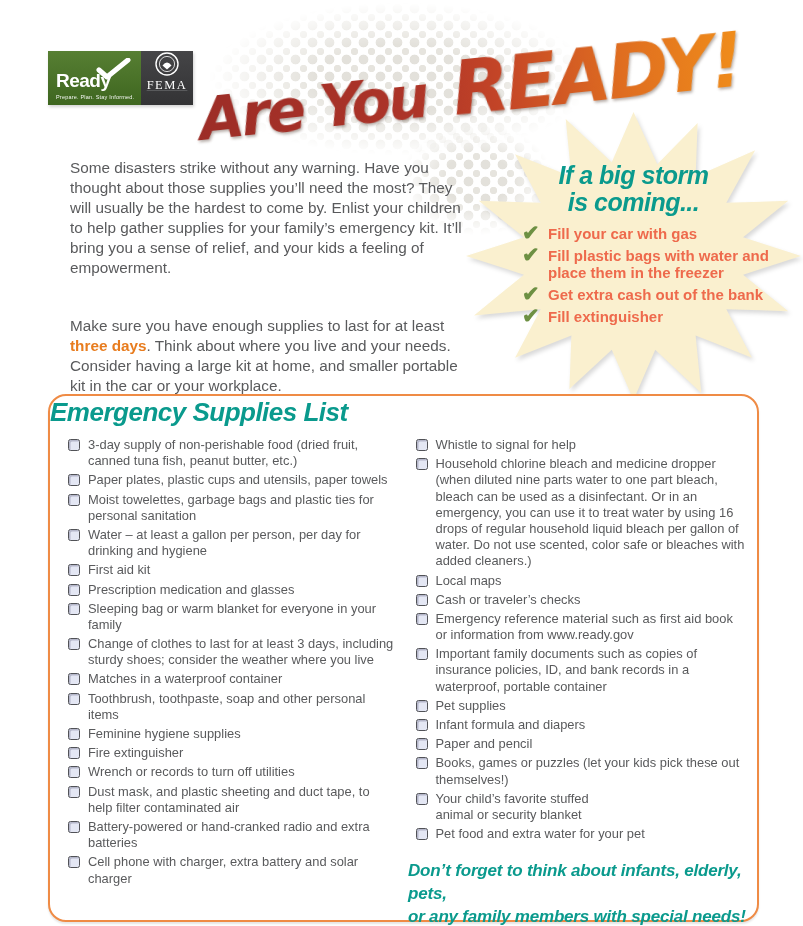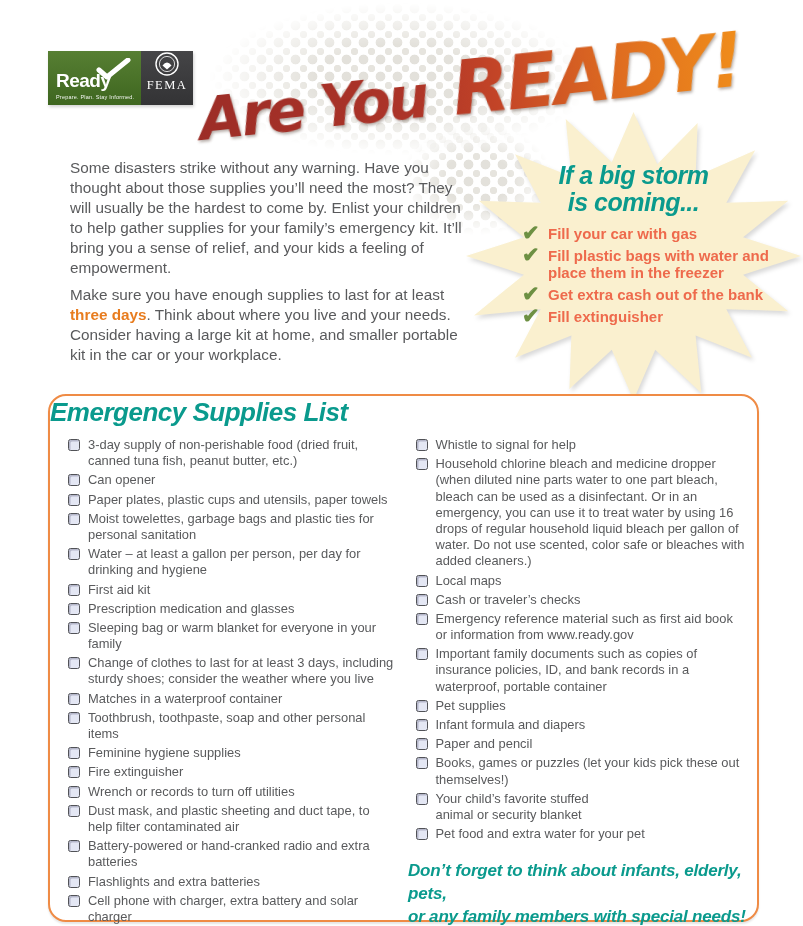--- a/index.html
+++ b/index.html
@@ -19,42 +19,42 @@
       radial-gradient(circle, #e6e4de 3.4px, transparent 4px);
     background-size:17px 17px, 17px 17px;
     background-position:0 0, 8px 9px;
     -webkit-mask-image: radial-gradient(ellipse 62% 62% at 50% 46%, #000 32%, transparent 72%);
     mask-image: radial-gradient(ellipse 62% 62% at 50% 46%, #000 32%, transparent 72%);
   }
   .dots1 { left:185px; top:0; width:430px; height:172px; }
   .dots2 { left:392px; top:122px; width:170px; height:125px; }
 
   
-  .logo { position:absolute; left:48px; top:51px; height:54px; display:flex; box-shadow:1px 2px 3px rgba(0,0,0,.18); }
+  .logo { position:absolute; left:48px; top:51px; height:54px; display:flex; box-shadow:1px 2px 3px rgba(0,0,0,.18);text-decoration:underline; }
   .ready-panel {
     position:relative; width:93px; height:54px;
     background:linear-gradient(#577f33, #3e661f);
     color:#fff;
   }
   .ready-word { position:absolute; left:8px; bottom:13px; font-size:19px; font-weight:bold; letter-spacing:-0.5px; }
   .ready-tagline { position:absolute; left:8px; bottom:5px; font-size:5.5px; letter-spacing:.2px; opacity:.95; white-space:nowrap; }
   .ready-check { position:absolute; right:9px; top:7px; }
   .fema-panel {
     width:52px; height:54px; background:linear-gradient(#454547, #333335);
     color:#fff; display:flex; flex-direction:column; align-items:center; justify-content:flex-start; gap:1px;
   }
   .fema-word { font-family:"Liberation Serif", serif; font-size:12.5px; letter-spacing:1.5px; }
 
   
   .title-svg { position:absolute; left:196px; top:16px; width:505px; height:132px; overflow:visible; }
   .title-svg text { filter:drop-shadow(1.5px 2px 1.5px rgba(90,70,60,.45)); }
 
   
   .intro { position:absolute; left:70px; top:158px; width:406px; font-size:15.3px; line-height:1.31; color:var(--body-text,#595a5c); }
-  .intro p + p { margin-top:7px; }
+  .intro p + p { margin-top:38px; }
   .hl { color:var(--highlight-orange,#e87c1e); font-weight:bold; }
 
   
   .storm { position:absolute; left:464px; top:110px; width:339px; height:292px; }
   .star-svg { position:absolute; left:0; top:0; width:100%; height:100%; }
   .star-svg polygon { fill:var(--star-cream,#faf0cf); filter:drop-shadow(2px 3px 2px rgba(0,0,0,.15)); }
   .storm-content { position:relative; padding-top:52px; text-align:center; }
   .storm-heading {
     color:var(--teal,#0a9a8d); font-size:25px; font-weight:bold; font-style:italic;
     line-height:1.06; letter-spacing:-0.5px;
@@ -179,24 +179,20 @@
     <h2 class="supplies-title">Emergency Supplies List</h2>
     <div class="columns">
       <div class="col">
         <ul class="check-list">
 
             <li>
               <span class="checkbox"></span>
               <span class="item-text">3-day supply of non-perishable food (dried fruit, canned tuna fish, peanut butter, etc.)</span>
             </li>
 
-            <li>
-              <span class="checkbox"></span>
-              <span class="item-text">Can opener</span>
-            </li>
 
             <li>
               <span class="checkbox"></span>
               <span class="item-text">Paper plates, plastic cups and utensils, paper towels</span>
             </li>
 
             <li>
               <span class="checkbox"></span>
               <span class="item-text">Moist towelettes, garbage bags and plastic ties for personal sanitation</span>
             </li>
@@ -254,24 +250,20 @@
             <li>
               <span class="checkbox"></span>
               <span class="item-text">Dust mask, and plastic sheeting and duct tape, to help filter contaminated air</span>
             </li>
 
             <li>
               <span class="checkbox"></span>
               <span class="item-text">Battery-powered or hand-cranked radio and extra batteries</span>
             </li>
 
-            <li>
-              <span class="checkbox"></span>
-              <span class="item-text">Flashlights and extra batteries</span>
-            </li>
 
             <li>
               <span class="checkbox"></span>
               <span class="item-text">Cell phone with charger, extra battery and solar charger</span>
             </li>
           </ul>
       </div>
       <div class="col">
         <ul class="check-list">
 

